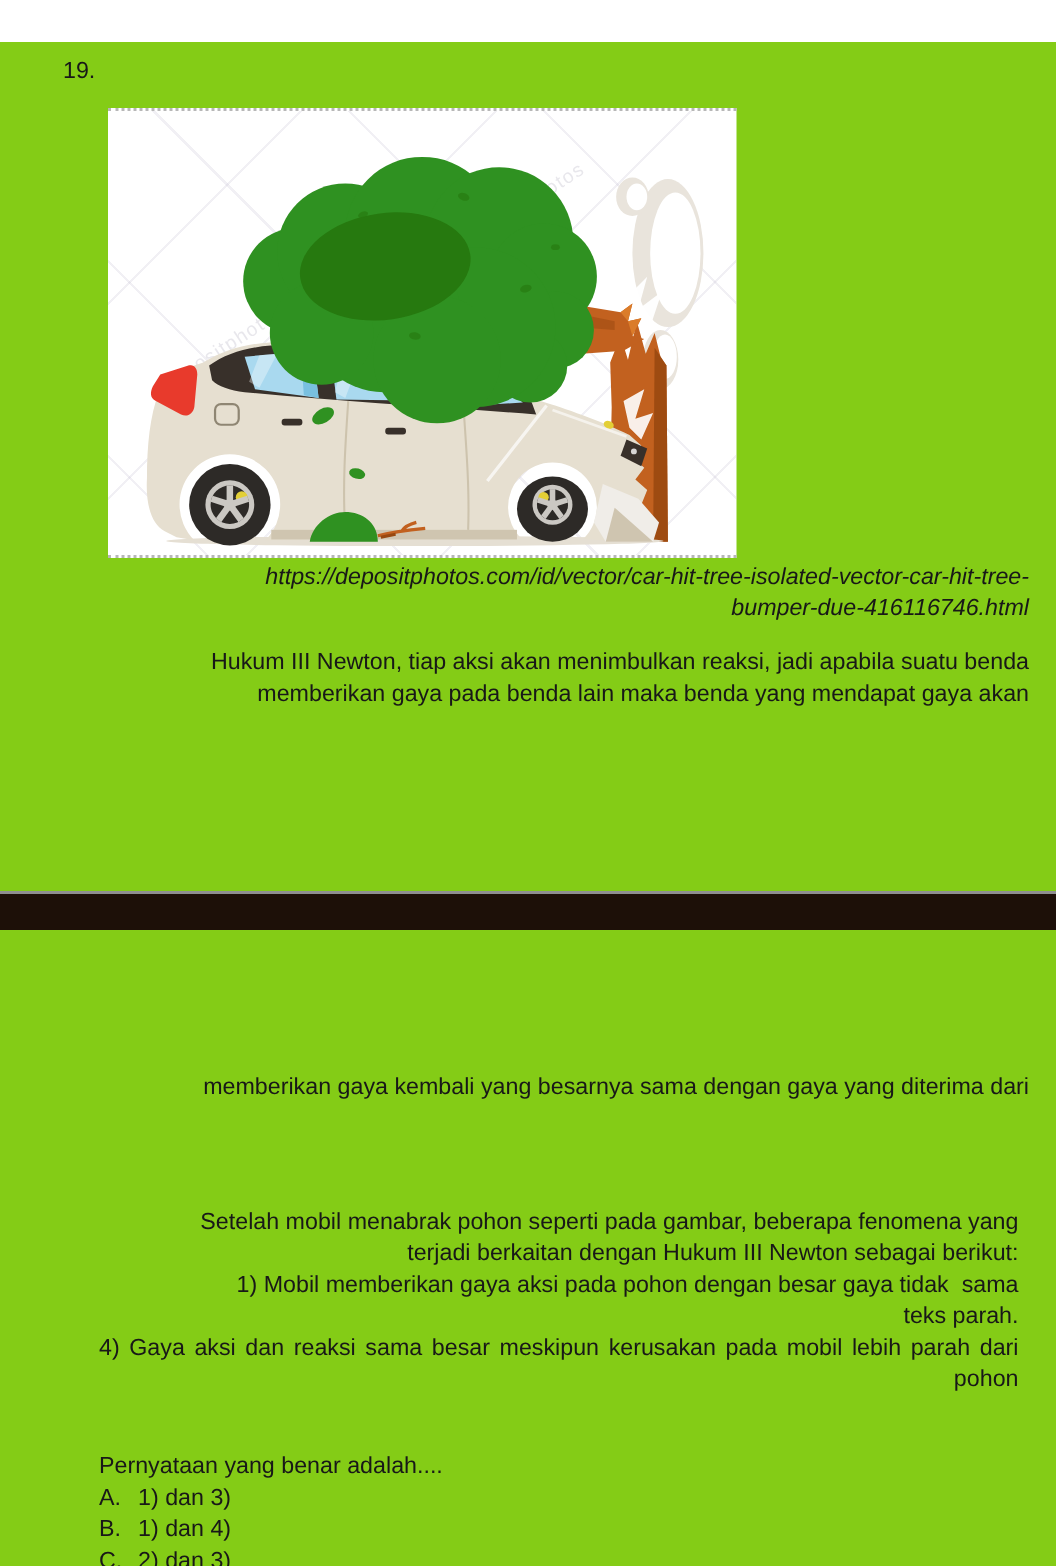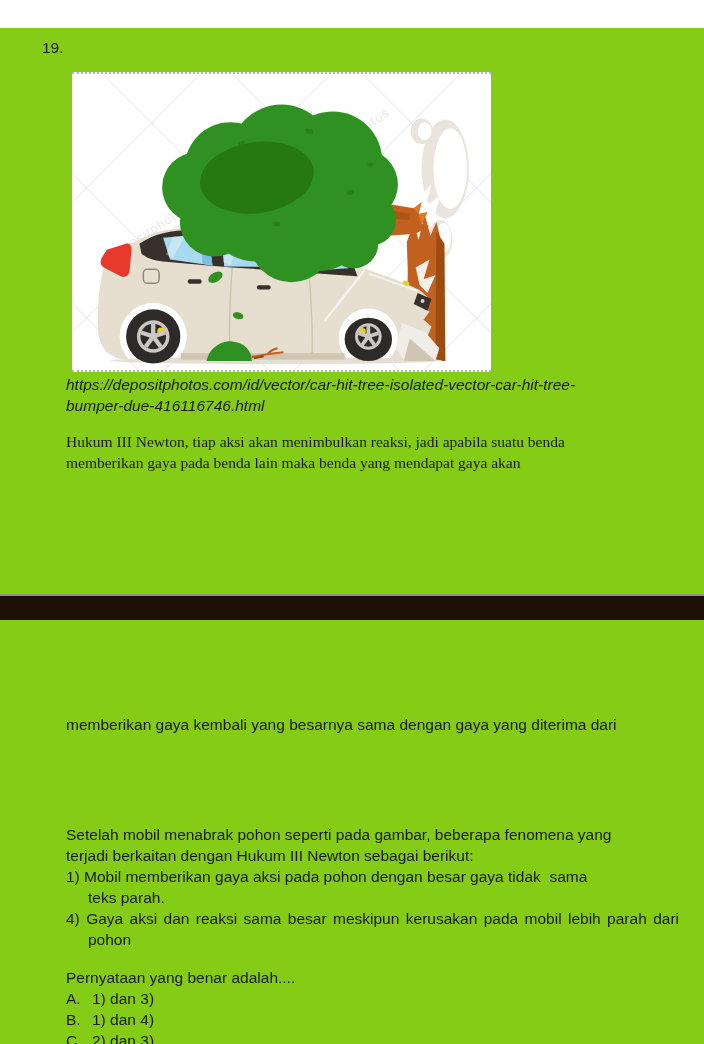--- a/index.html
+++ b/index.html
@@ -1,20 +1,20 @@
 <!DOCTYPE html>
 <html><head>
 <meta charset="utf-8">
 <style>
   html,body{margin:0;padding:0;background:#ffffff;}
   #page{position:relative;width:704px;height:1044px;background:#84cc16;overflow:hidden;
         font-family:"Liberation Sans",sans-serif;color:#181818;margin-top:28px;}
   .abs{position:absolute;}
   .txt{font-size:15.5px;line-height:21px;color:#181818;}
-  .tl{height:21px;white-space:pre;}
+  .tl{height:21px;white-space:pre;text-align:right;}
   .just{white-space:normal;text-align:justify;text-align-last:justify;width:613px;}
   .ind{padding-left:22px;}
   .italic{font-style:italic;}
   .qrow{display:flex;}
   .qnum{width:26px;flex:0 0 26px;}
   .opt-row{display:flex;height:21px;}
   .opt-letter{width:26px;flex:0 0 26px;}
   
   #figure{left:72px;top:44px;width:419px;height:300px;background:#ffffff;
           border-top:2px dotted #b7b7b7;border-bottom:2px dotted #b7b7b7;
@@ -157,32 +157,32 @@
         <path d="M182,288 L192,286" stroke-width="2" fill="none" stroke="#98480f"></path>
       </g>
     </svg>
   </div>
 
   <div class="abs txt italic" style="left:66px;top:346px;width:620px;">
     <div class="tl">https://depositphotos.com/id/vector/car-hit-tree-isolated-vector-car-hit-tree-</div>
     <div class="tl">bumper-due-416116746.html</div>
   </div>
 
-  <div class="abs txt" style="left:66px;top:403px;width:620px;font-family:Liberation Serif, serif;">
+  <div class="abs txt" style="left:66px;top:403px;width:620px;">
     <div class="tl">Hukum III Newton, tiap aksi akan menimbulkan reaksi, jadi apabila suatu benda</div>
     <div class="tl">memberikan gaya pada benda lain maka benda yang mendapat gaya akan</div>
   </div>
 
   <div id="pagebreak" class="abs" style="background-color: rgb(29, 16, 8);"></div>
 
   <div class="abs txt" style="left:66px;top:686px;width:620px;">
     <div class="tl">memberikan gaya kembali yang besarnya sama dengan gaya yang diterima dari</div>
   </div>
 
-  <div class="abs txt" style="left:66px;top:796px;width:613px;">
+  <div class="abs txt" style="left:66px;top:776px;width:613px;">
     <div class="tl">Setelah mobil menabrak pohon seperti pada gambar, beberapa fenomena yang</div>
     <div class="tl">terjadi berkaitan dengan Hukum III Newton sebagai berikut:</div>
     <div class="tl">1) Mobil memberikan gaya aksi pada pohon dengan besar gaya tidak  sama</div>
     <div class="tl ind">teks parah.</div>
     <div class="tl just">4) Gaya aksi dan reaksi sama besar meskipun kerusakan pada mobil lebih parah dari</div>
     <div class="tl ind">pohon</div>
   </div>
 
   <div class="abs txt" style="left:66px;top:939px;width:620px;">Pernyataan yang benar adalah....</div>
 

